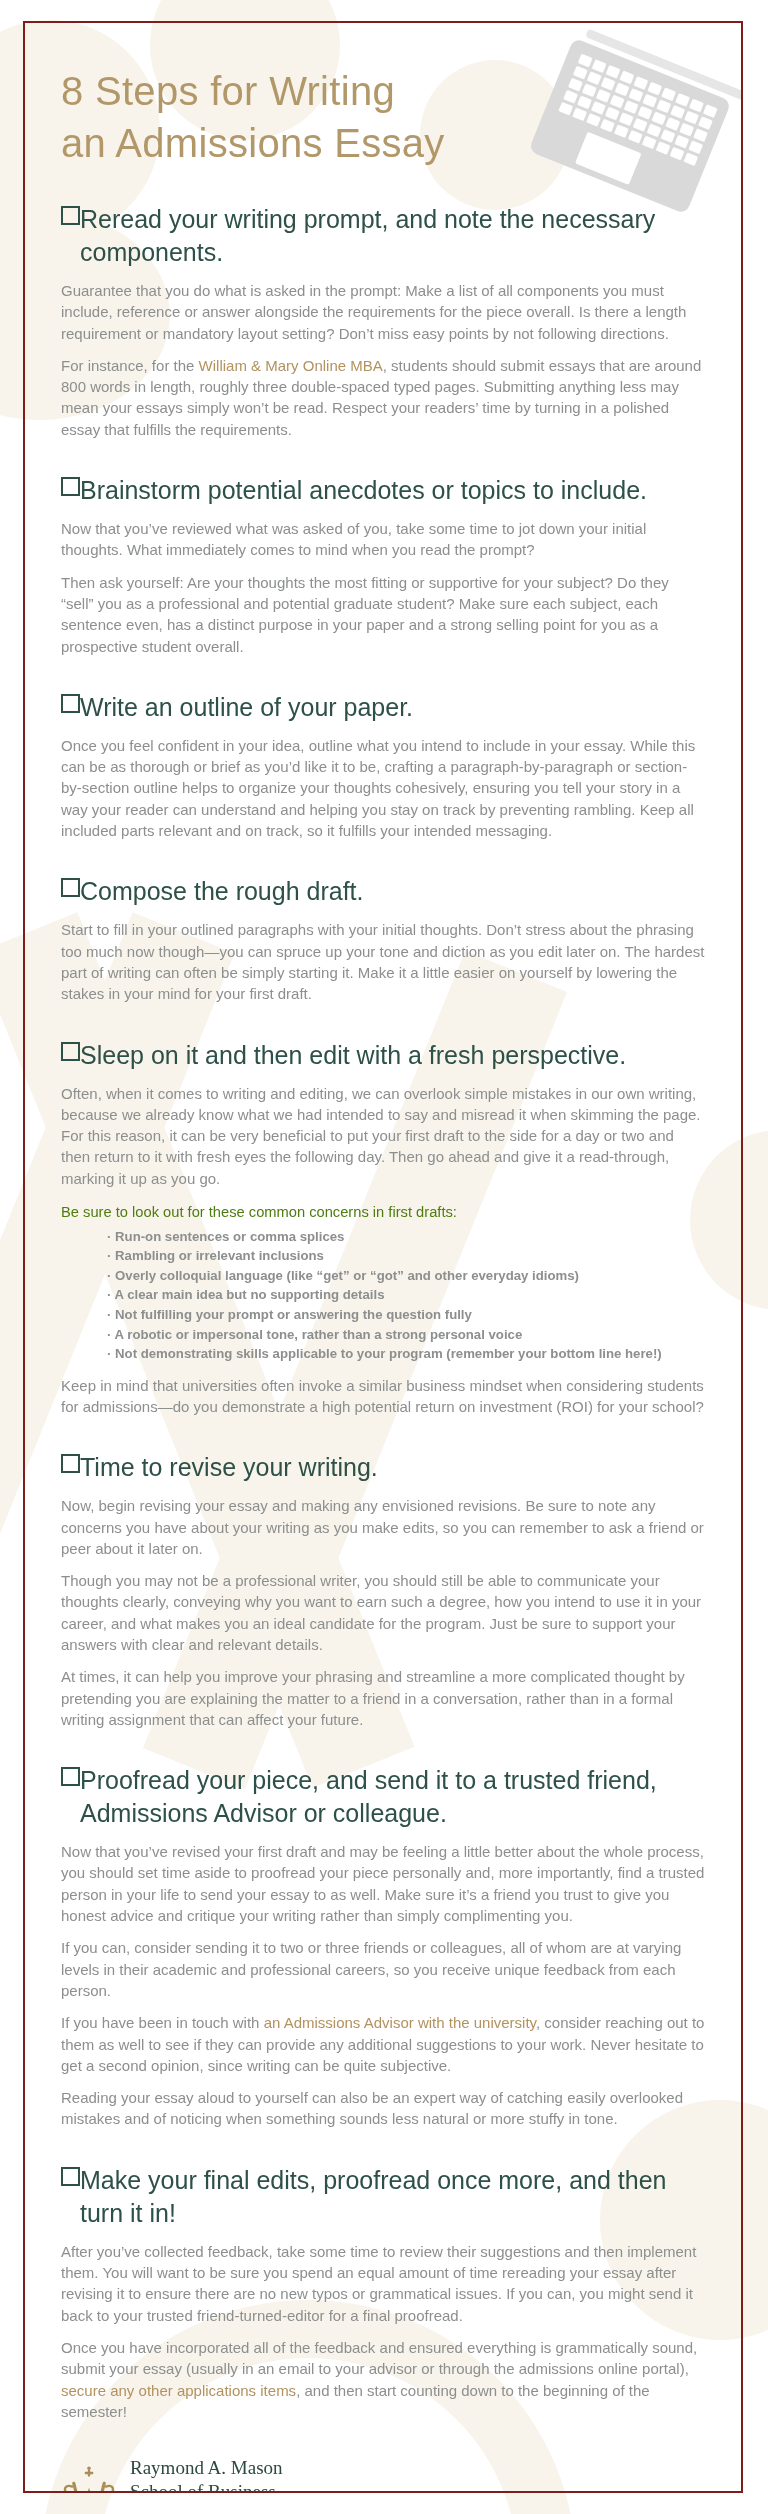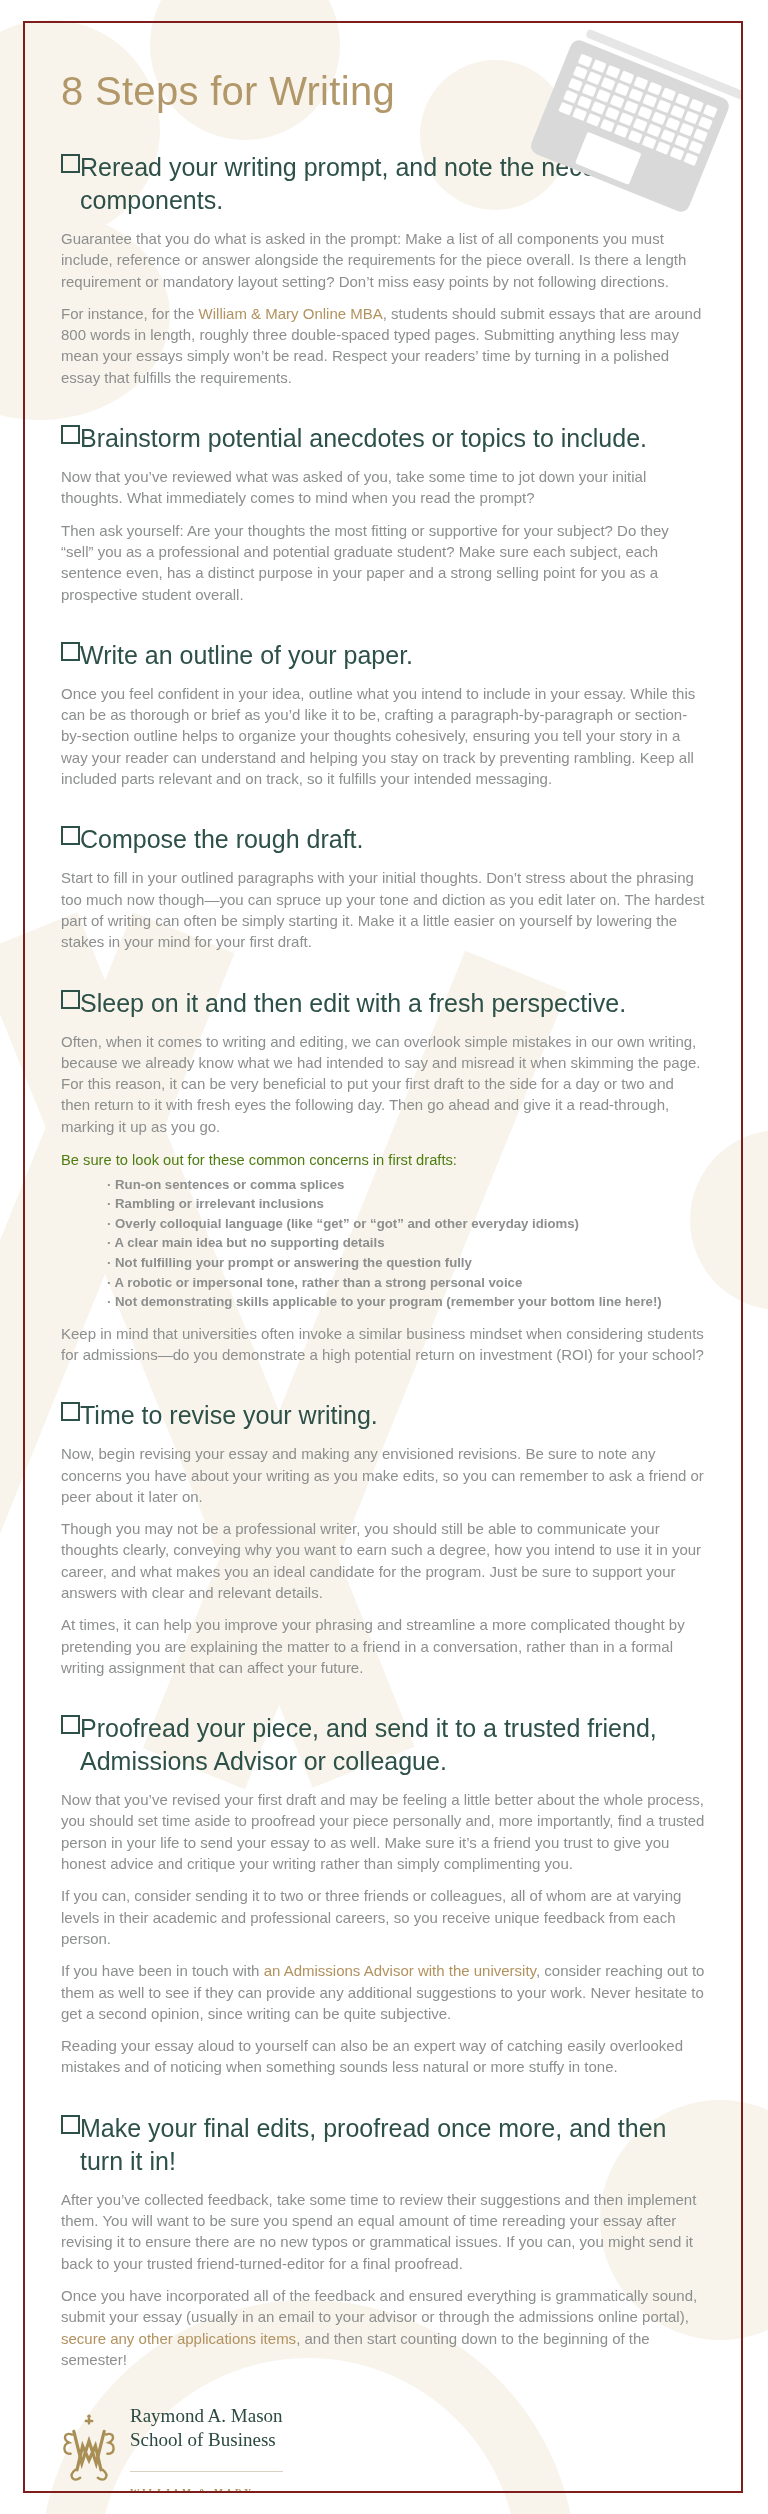--- a/index.html
+++ b/index.html
@@ -51,20 +51,21 @@
   <div class="bar" style="left:140px;top:900px;width:110px;height:900px;transform:rotate(-22deg);"></div>
   <div class="bar" style="left:300px;top:940px;width:110px;height:860px;transform:rotate(22deg);"></div>
   <div class="blob" style="left:600px;top:2100px;width:240px;height:240px;"></div>
   <div class="ring" style="left:40px;top:2300px;width:420px;height:420px;"></div>
 </div>
 
 <div class="card">
 
   <h1>
     <span>8 Steps for Writing</span>
+    <span>an Admissions Essay</span>
   </h1>
 
   <div class="laptop">
     <svg width="186" height="158" viewBox="0 0 186 158" xmlns="http://www.w3.org/2000/svg">
       <defs>
         <pattern id="keys" width="15" height="13" patternUnits="userSpaceOnUse">
           <rect width="12" height="10" rx="1.5" fill="#ffffff"></rect>
         </pattern>
       </defs>
       <rect x="12" y="0" width="172" height="9" rx="4" fill="#e6e6e6"></rect>

